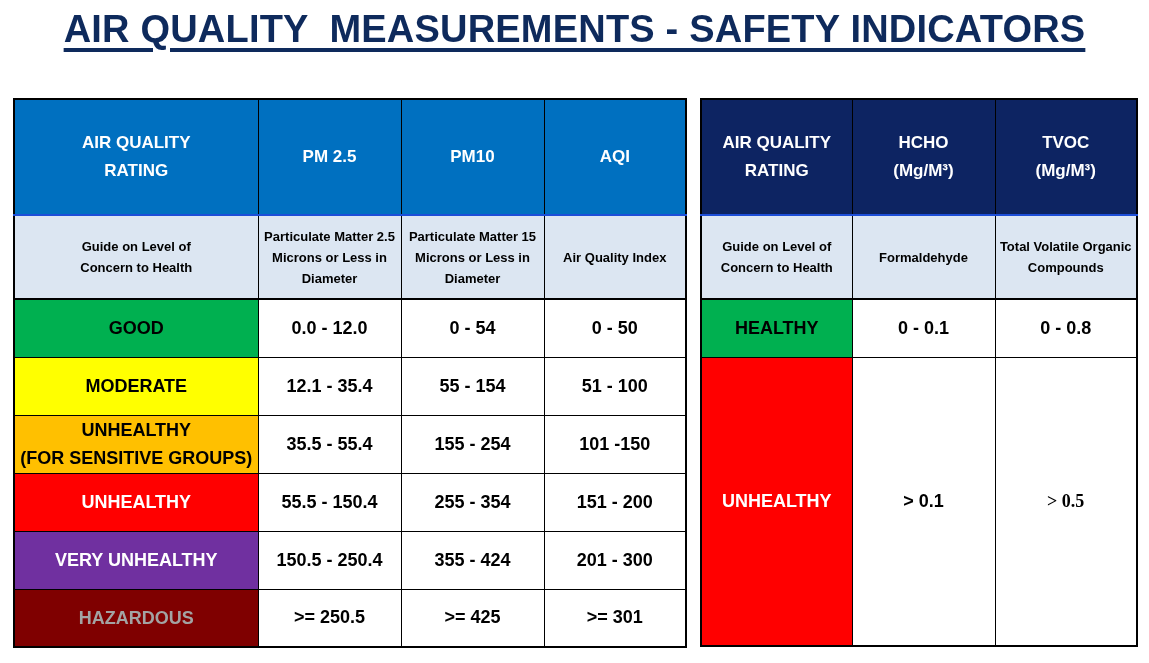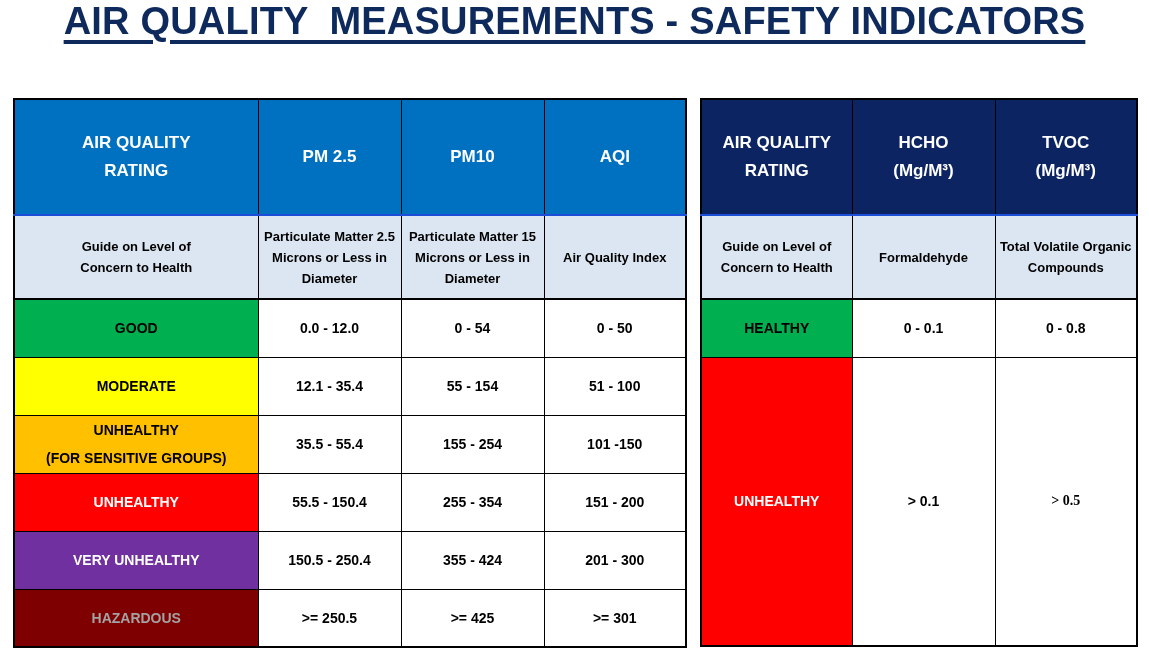--- a/index.html
+++ b/index.html
@@ -1,30 +1,30 @@
 <!DOCTYPE html>
 <html><head>
 <meta charset="utf-8">
 <style>
   html, body { margin:0; padding:0; background:#ffffff; }
   body { width:1149px; height:663px; position:relative; overflow:hidden;
          font-family:"Liberation Sans", "DejaVu Sans", sans-serif; }
-  .title { position:absolute; left:0; top:0; width:1149px; text-align:center;
+  .title { position:absolute; left:0; top:8px; width:1149px; text-align:center;
            font-size:38px; font-weight:bold; color:#0e2a5c; letter-spacing:0.2px; }
   .title span { text-decoration:underline; text-decoration-thickness:4px; text-underline-offset:6px; white-space:pre; }
   table { position:absolute; border-collapse:collapse; table-layout:fixed; }
   td { border:1px solid #000; text-align:center; vertical-align:middle; font-weight:bold;
        padding:0 2px; box-sizing:border-box; }
   #left { left:13px; top:98px; width:672px; border:2px solid #000; }
   #right { left:700px; top:98px; width:436px; border:2px solid #000; }
   .hdr1 td { color:#ffffff; font-size:17px; line-height:28px; height:116px; }
   #left .hdr1 td { background:#0070c0; }
   #right .hdr1 td { background:#0d2462; }
   .hdr2 td { background:#dce6f2; color:#000; font-size:13px; line-height:21px; height:84px; }
-  .row td { height:58px; font-size:14px; color:#000; background:#fff; }
+  .row td { height:58px; font-size:18px; color:#000; background:#fff; }
   .hdr1 { border-bottom:2px solid #1d4ed8; }
   .hdr2 td { border-bottom:2px solid #000; }
 </style>
 </head>
 <body>
 
 <div class="title"><span>AIR QUALITY  MEASUREMENTS - SAFETY INDICATORS</span></div>
 
 <table id="left">
   <colgroup>

